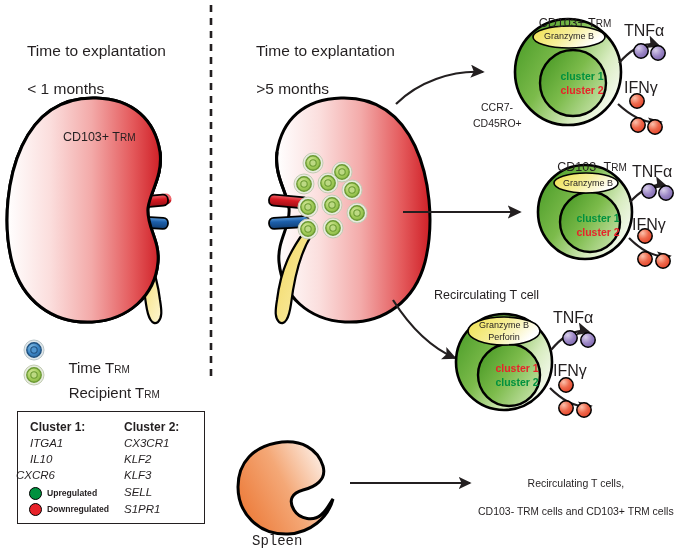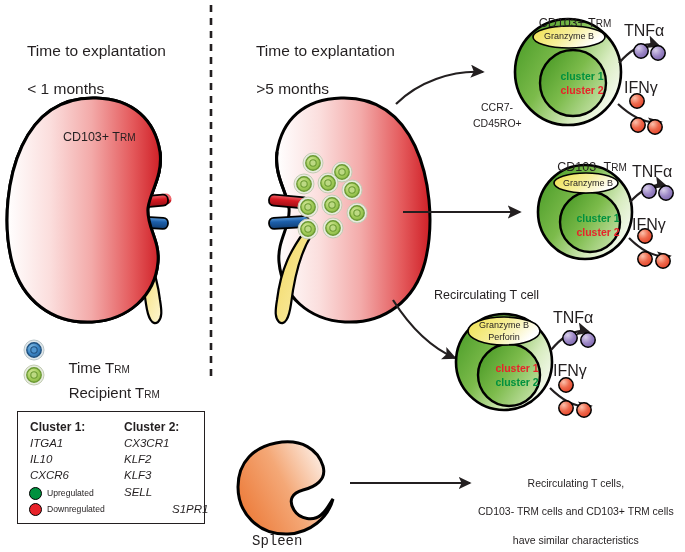--- a/index.html
+++ b/index.html
@@ -8,21 +8,21 @@
   .fig{position:absolute;inset:0;width:685px;height:552px;}
   .txt{position:absolute;white-space:pre;}
   .ttl{font-size:15.5px;line-height:19px;color:#231f20;}
   .celltitle{font-size:12.5px;color:#231f20;text-align:center;}
   .small{font-size:10.5px;color:#231f20;}
   .sub{font-size:10px;}
   .cyt{font-size:16px;color:#231f20;}
   .legend-lab{font-size:15px;color:#231f20;}
   .clus-hd{font-size:12px;font-weight:bold;color:#231f20;}
   .gene{font-size:11.5px;font-style:italic;color:#231f20;}
-  .reg{font-size:8.6px;color:#231f20;}
+  .reg{font-size:8.6px;color:#231f20;font-weight:bold;}
   .gz{font-size:9px;color:#231f20;text-align:center;}
   .cl1,.cl2{font-size:10.5px;font-weight:bold;text-align:center;margin-left:8px;}
   .note{font-size:10.5px;text-align:center;line-height:14px;color:#231f20;}
   .spleen-lab{font-size:14px;color:#231f20;font-family:Liberation Mono, monospace;}
   .cd103lab{font-size:12.5px;}
   .clusterbox{position:absolute;border:1.6px solid #231f20;background:#fff;}
   .dotmark{position:absolute;border-radius:50%;}
 </style>
 </head>
 <body>
@@ -347,27 +347,27 @@
         <circle cx="14" cy="37" r="3.2" fill="#bcd983" stroke="#6c9a33" stroke-width="1.1"></circle>
       </g>
   </svg>
 
   <div class="clusterbox" style="left:17px;top:411px;width:186px;height:111px;"></div>
   <div class="txt clus-hd" style="left:30px;top:420px;">Cluster 1:</div>
   <div class="txt clus-hd" style="left:124px;top:420px;">Cluster 2:</div>
 
   <div class="txt gene" style="left:30px;top:437px;">ITGA1</div>
   <div class="txt gene" style="left:30px;top:453px;text-align:center;">IL10</div>
-  <div class="txt gene" style="left:30px;top:469px;">CXCR6</div>
+  <div class="txt gene" style="left:16px;top:469px;">CXCR6</div>
 
   <div class="txt gene" style="left:124px;top:437px;">CX3CR1</div>
   <div class="txt gene" style="left:124px;top:453px;">KLF2</div>
   <div class="txt gene" style="left:124px;top:469px;">KLF3</div>
   <div class="txt gene" style="left:124px;top:486px;">SELL</div>
-  <div class="txt gene" style="left:124px;top:503px;margin-left:48px;">S1PR1</div>
+  <div class="txt gene" style="left:124px;top:503px;">S1PR1</div>
 
   <div class="dotmark" style="left:29px;top:487px;width:11px;height:11px;background:#00913f;border:1.3px solid #000;"></div>
   <div class="txt reg" style="left:47px;top:488px;">Upregulated</div>
   <div class="dotmark" style="left:29px;top:503px;width:11px;height:11px;background:#e8232a;border:1.3px solid #000;"></div>
   <div class="txt reg" style="left:47px;top:504px;">Downregulated</div>
 
   <div class="txt celltitle" style="left:508px;top:2px;width:120px;text-align:center;">
     <span>CD103+ T</span><span class="sub">RM</span>
   </div>
   <div class="txt gz" style="left:534px;top:31px;width:70px;">Granzyme B</div>
@@ -392,16 +392,15 @@
   <div class="txt gz" style="left:469px;top:332px;width:70px;">Perforin</div>
   <div class="txt cl1" style="left:478px;top:362px;width:62px;color:#e8232a;">cluster 1</div>
   <div class="txt cl2" style="left:478px;top:376px;width:62px;color:#00913f;">cluster 2</div>
   <div class="txt cyt" style="left:553px;top:309px;">TNFα</div>
   <div class="txt cyt" style="left:553px;top:362px;">IFNγ</div>
 
   <div class="txt spleen-lab" style="left:252px;top:533px;">Spleen</div>
   <div class="txt note" style="left:460px;top:462px;width:220px;">
     <span>Recirculating T cells,</span><br>
     <span><span>CD103- T</span><span class="sub">RM</span><span> cells and CD103+ T</span><span class="sub">RM</span><span> cells</span></span><br>
-    <span>have similar characteristics</span>
   </div>
 
 </div>
 
 </body></html>

